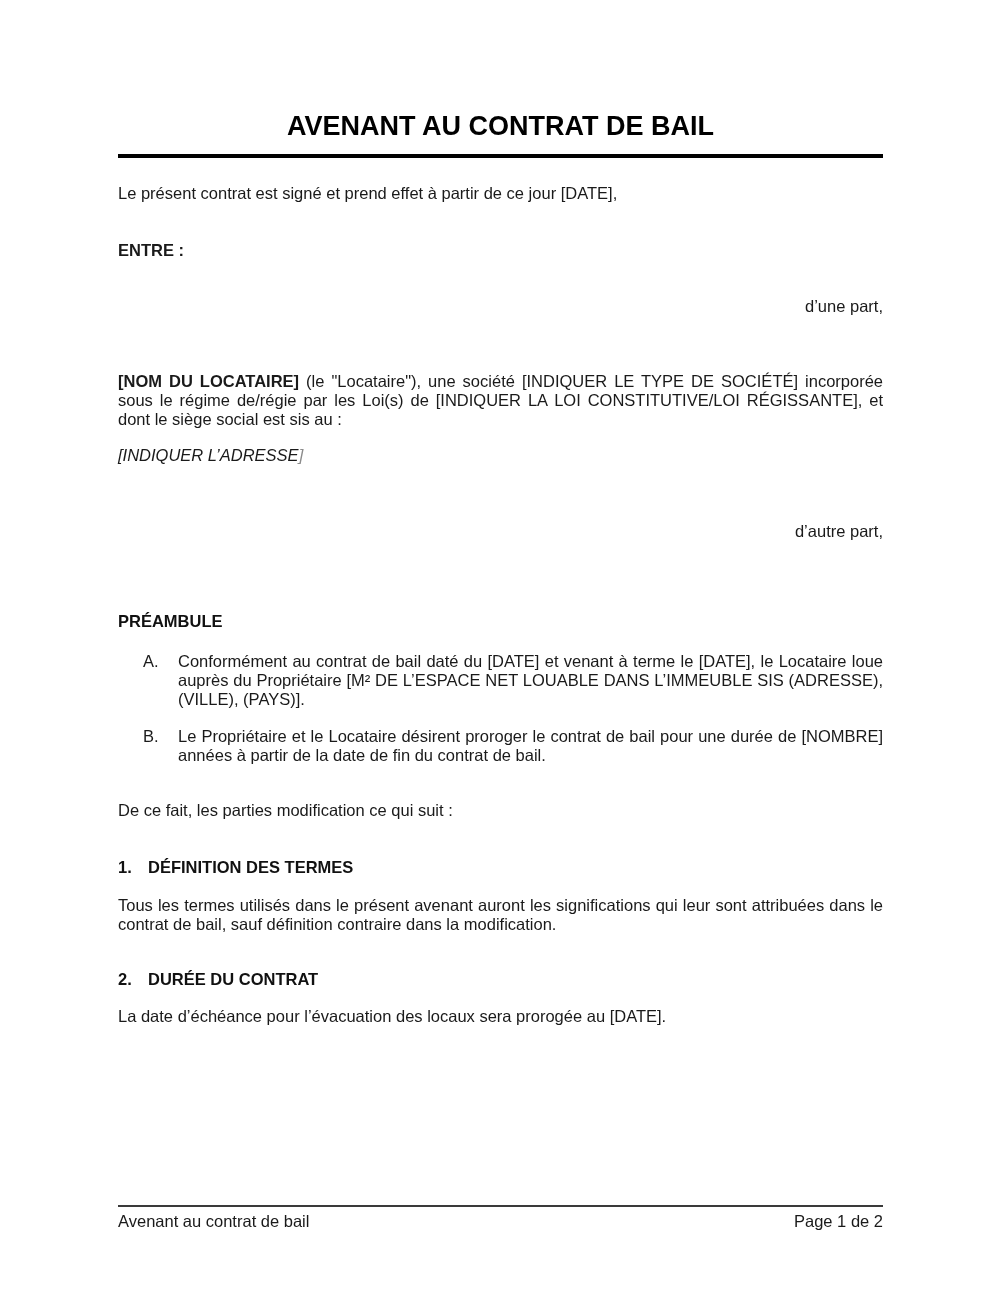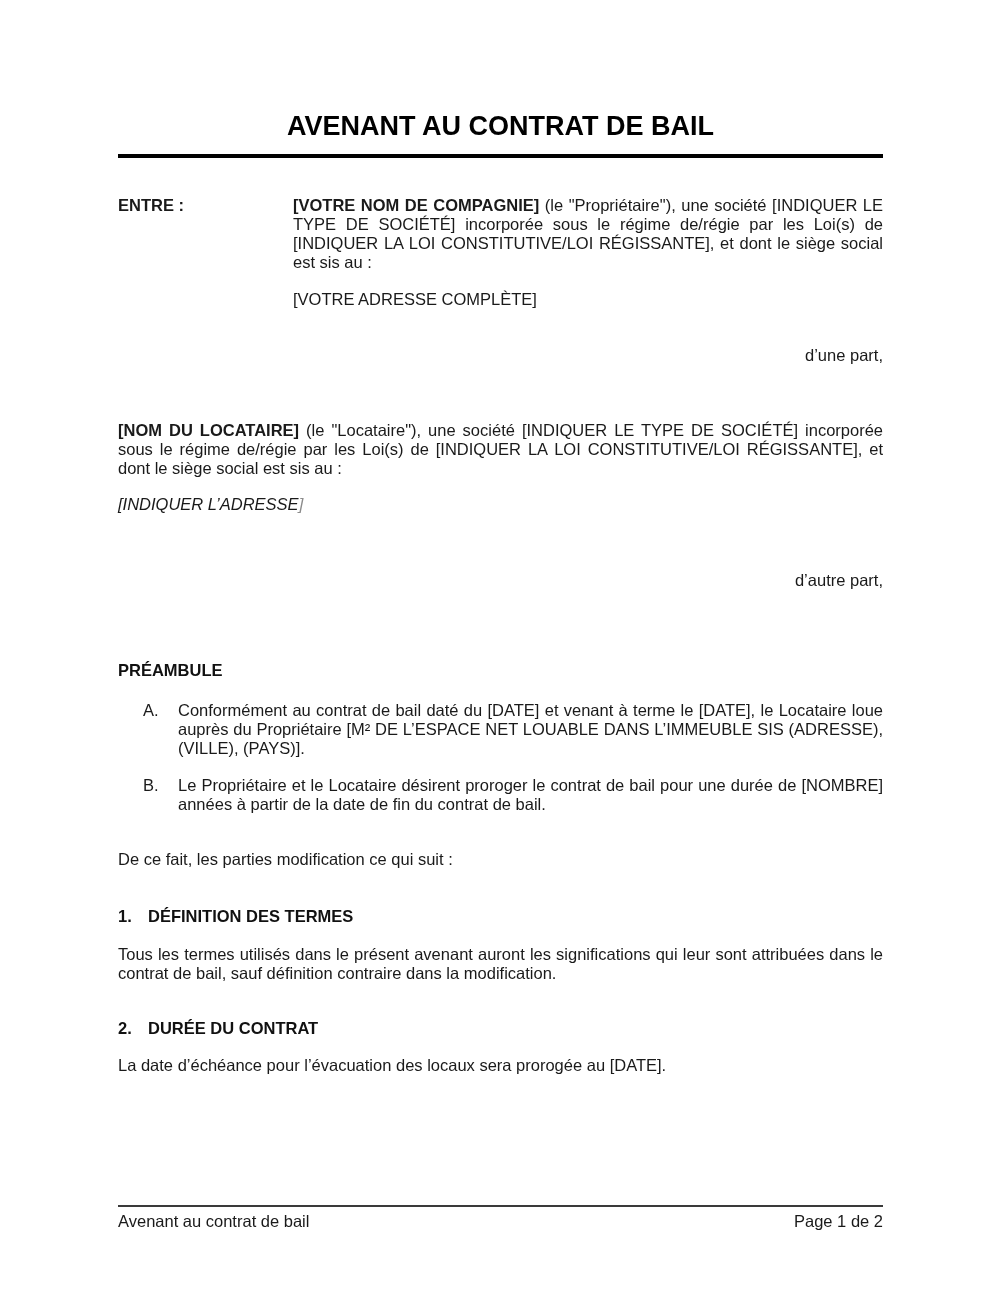--- a/index.html
+++ b/index.html
@@ -112,26 +112,25 @@
 </style>
 </head>
 <body>
 
 <div class="page">
   <div class="content">
 
     <h1 class="title">AVENANT AU CONTRAT DE BAIL</h1>
     <div class="title-rule"></div>
 
+    <p class="intro">Le présent contrat est signé et prend effet à partir de ce jour [DATE],</p>
 
     <div class="party-row entre">
       <div class="party-label">ENTRE :</div>
       <div class="party-content">
-        <p class="party-body just"><b>[VOTRE NOM DE COMPAGNIE]</b><span> (le "Propriétaire"), une société [INDIQUER LE TYPE DE SOCIÉTÉ] incorporée sous le régime de/régie par les Loi(s) de [INDIQUER LA LOI CONSTITUTIVE/LOI RÉGISSANTE], et dont le siège social est sis au :</span></p>
-        <p class="party-address first-address"><span>[VOTRE ADRESSE COMPLÈTE</span><span>]</span></p>
       </div>
     </div>
     <p class="part-tail first">d’une part,</p>
 
     <div class="party-row et">
       <div class="party-content">
         <p class="party-body just"><b>[NOM DU LOCATAIRE]</b><span> (le "Locataire"), une société [INDIQUER LE TYPE DE SOCIÉTÉ] incorporée sous le régime de/régie par les Loi(s) de [INDIQUER LA LOI CONSTITUTIVE/LOI RÉGISSANTE], et dont le siège social est sis au :</span></p>
         <p class="party-address second-address"><span>[INDIQUER L’ADRESSE</span><span class="dim">]</span></p>
       </div>
     </div>

